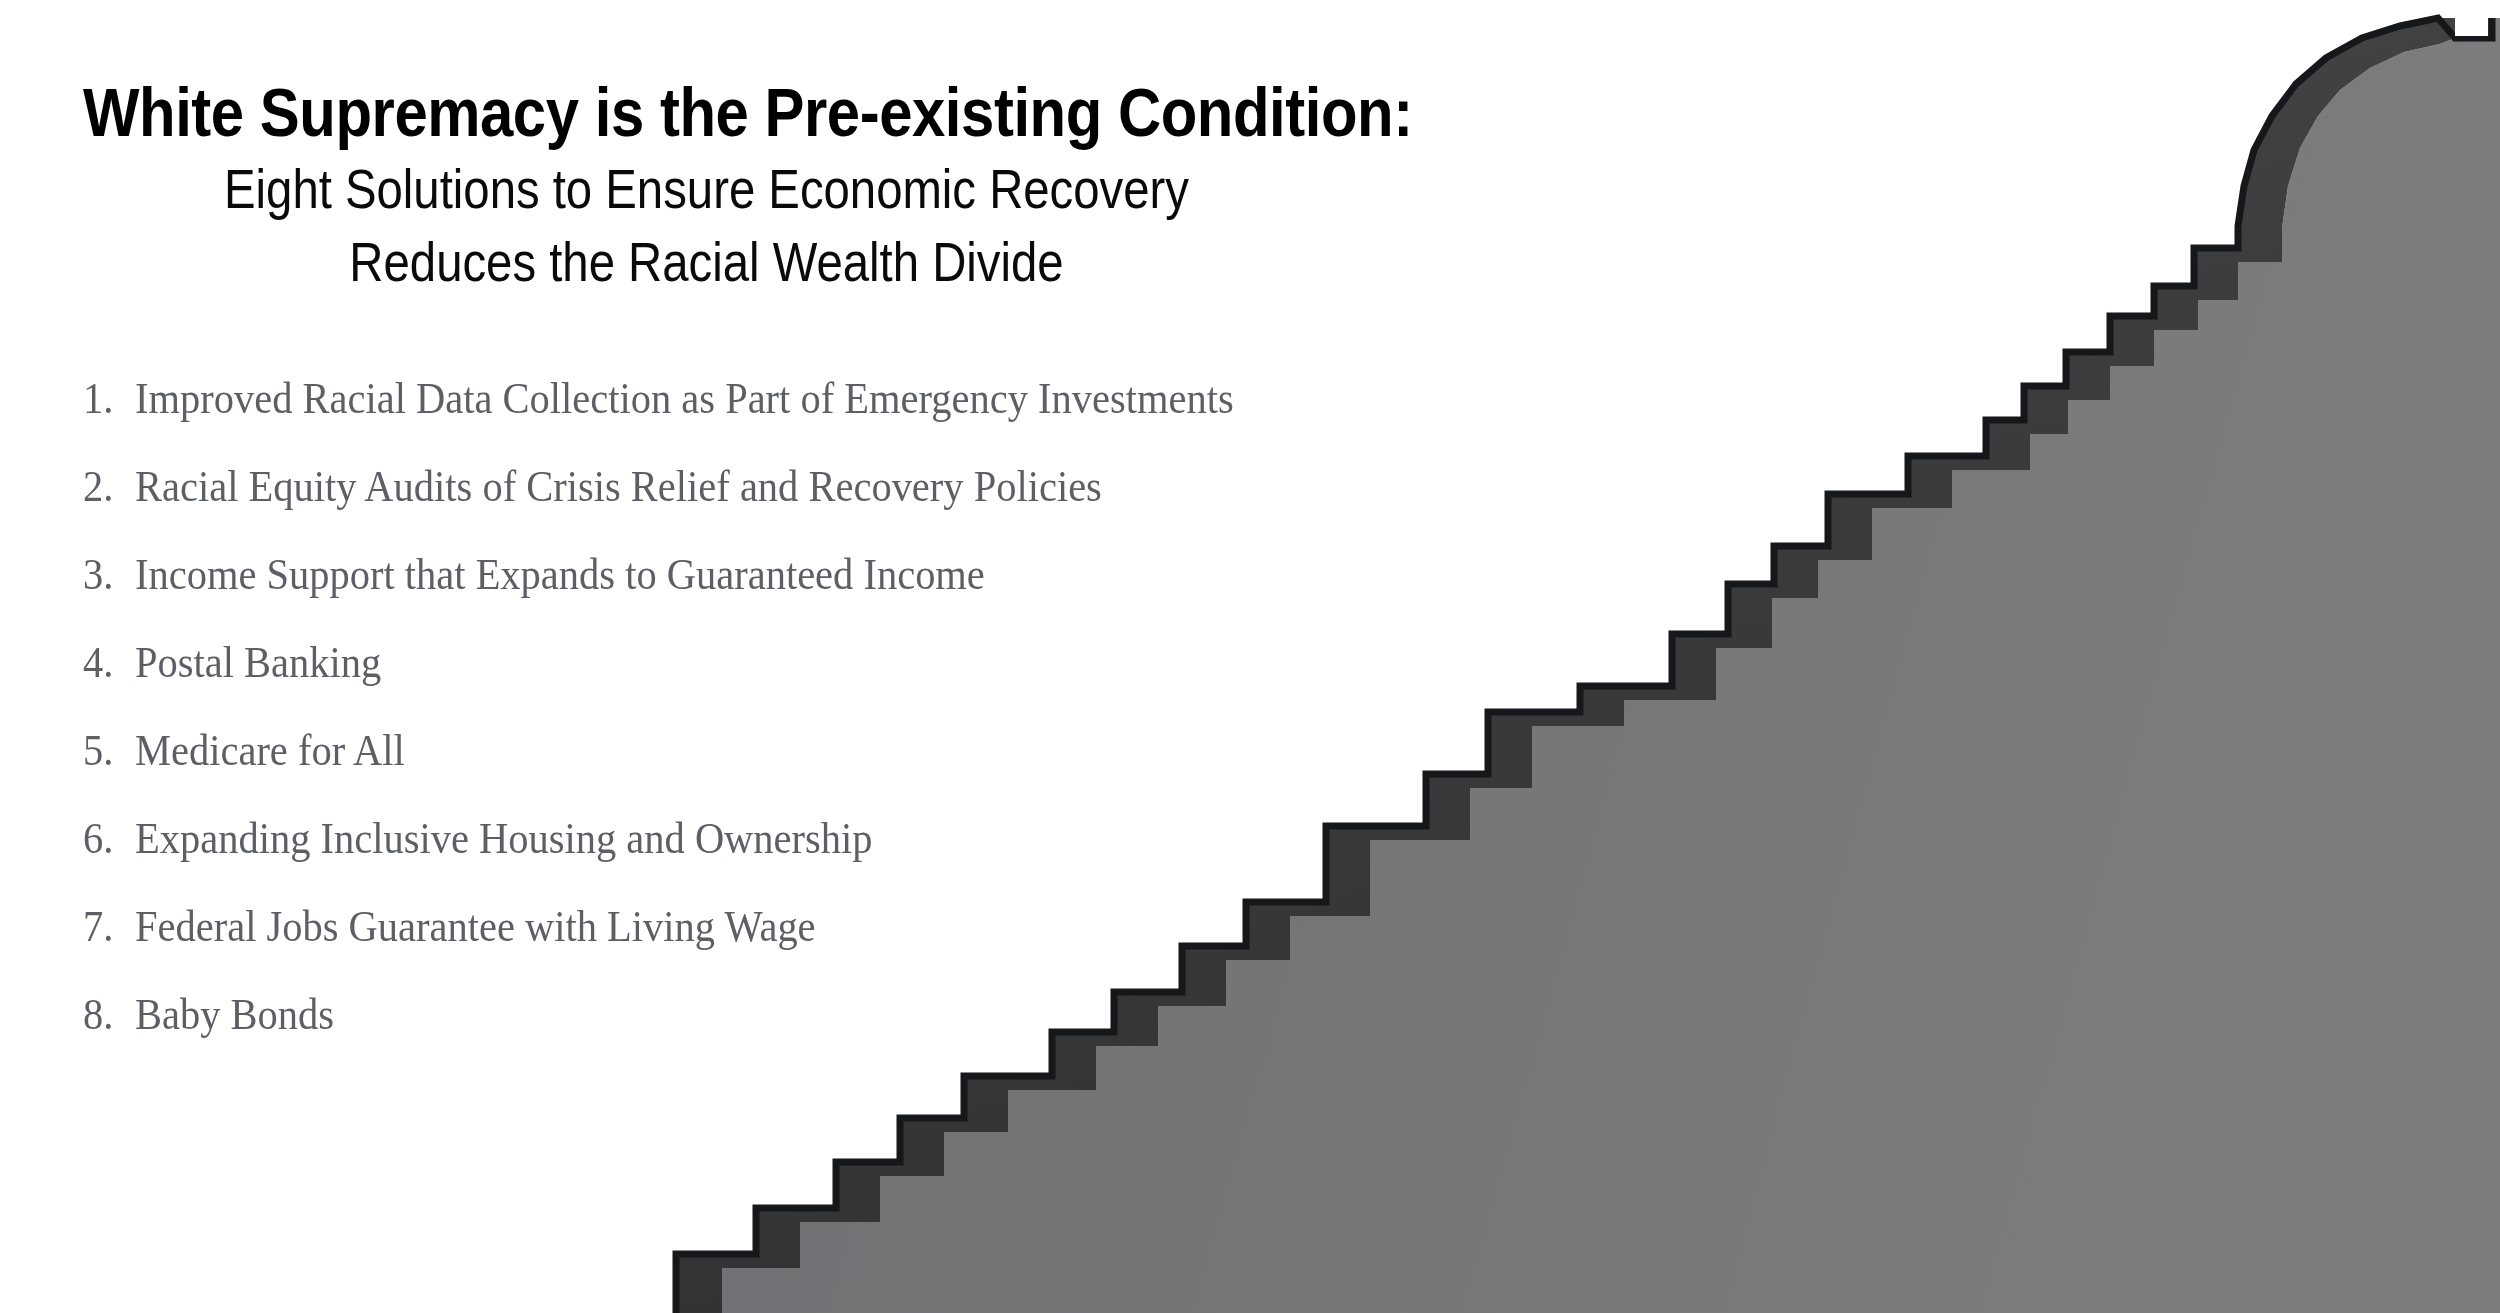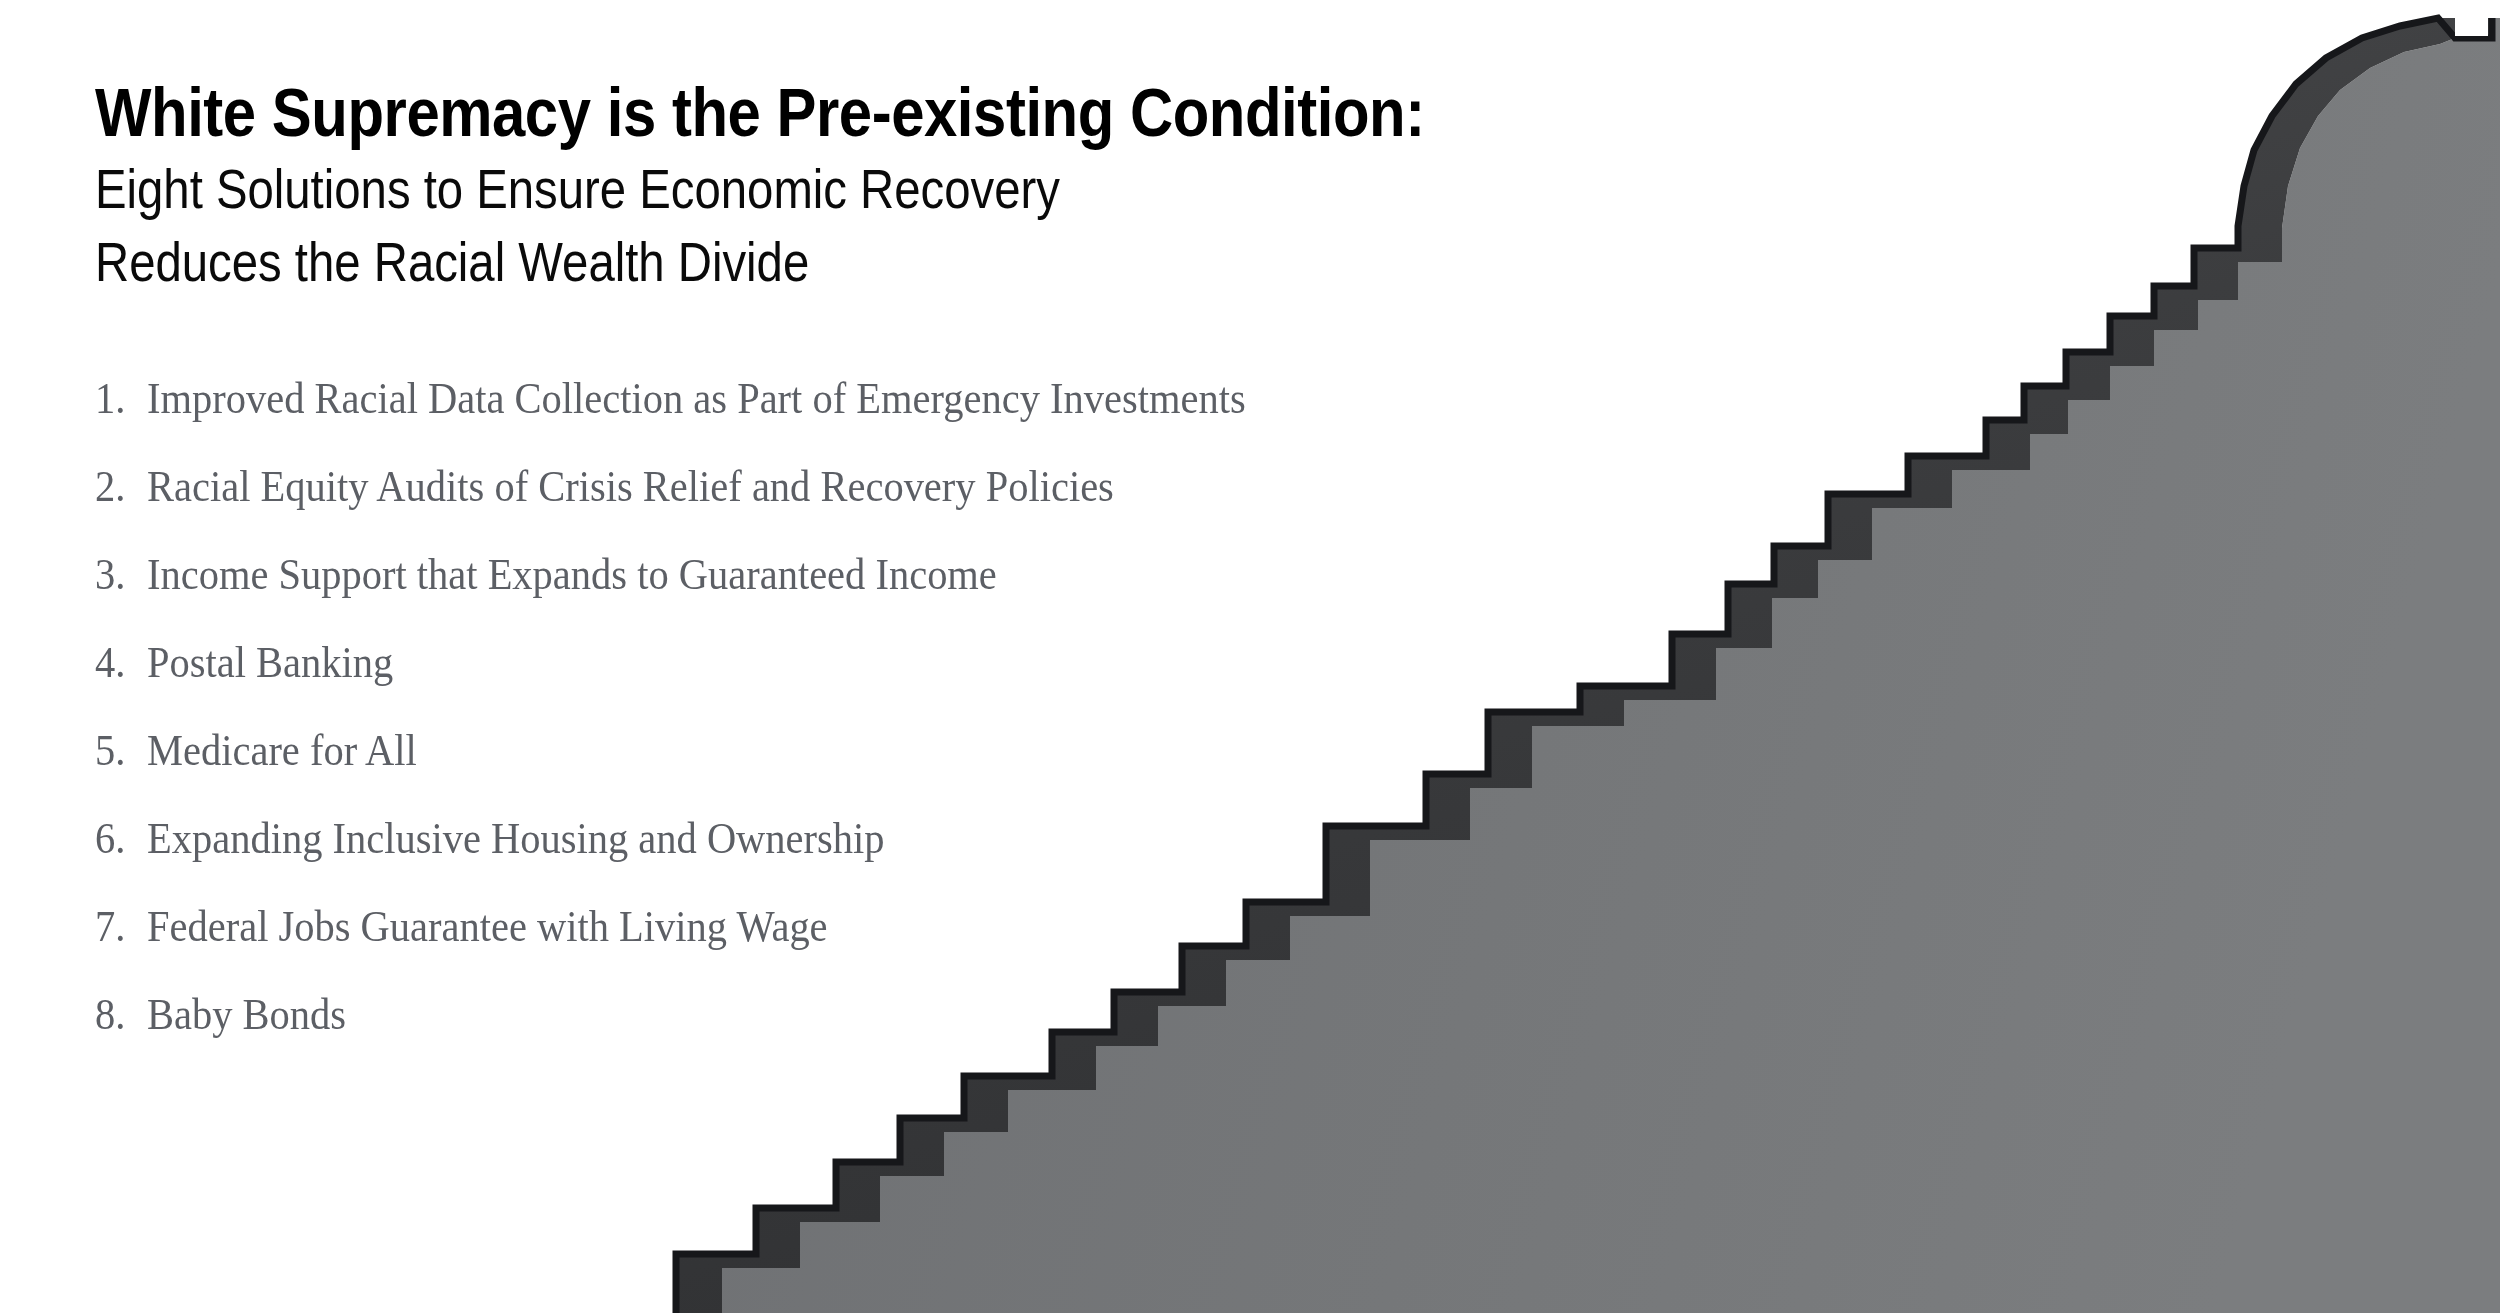--- a/index.html
+++ b/index.html
@@ -21,41 +21,42 @@
     position: absolute;
     inset: 0;
     width: 2500px;
     height: 1313px;
     pointer-events: none;
   }
 
   
   #text-block {
     position: absolute;
-    left: 95px;
+    left: 83px;
     top: 78px;
     width: 1450px;
   }
 
   #title-main {
     font-family: "Liberation Sans Narrow", "Liberation Sans", sans-serif;
     font-weight: bold;
     font-size: 68px;
     line-height: 1.02;
     letter-spacing: -0.5px;
     color: #000000;
     margin: 0 0 6px 0;
     transform: scaleX(0.88);
     transform-origin: left center;
     white-space: nowrap;
   }
 
   #subtitle-lines {
     margin: 0;
     padding: 0;
+    text-align: center;
   }
   .subtitle-line {
     font-family: "Liberation Sans Narrow", "Liberation Sans", sans-serif;
     font-weight: normal;
     font-size: 55px;
     line-height: 1.32;
     color: #0a0a0a;
     white-space: nowrap;
     transform: scaleX(0.86);
     transform-origin: left center;

